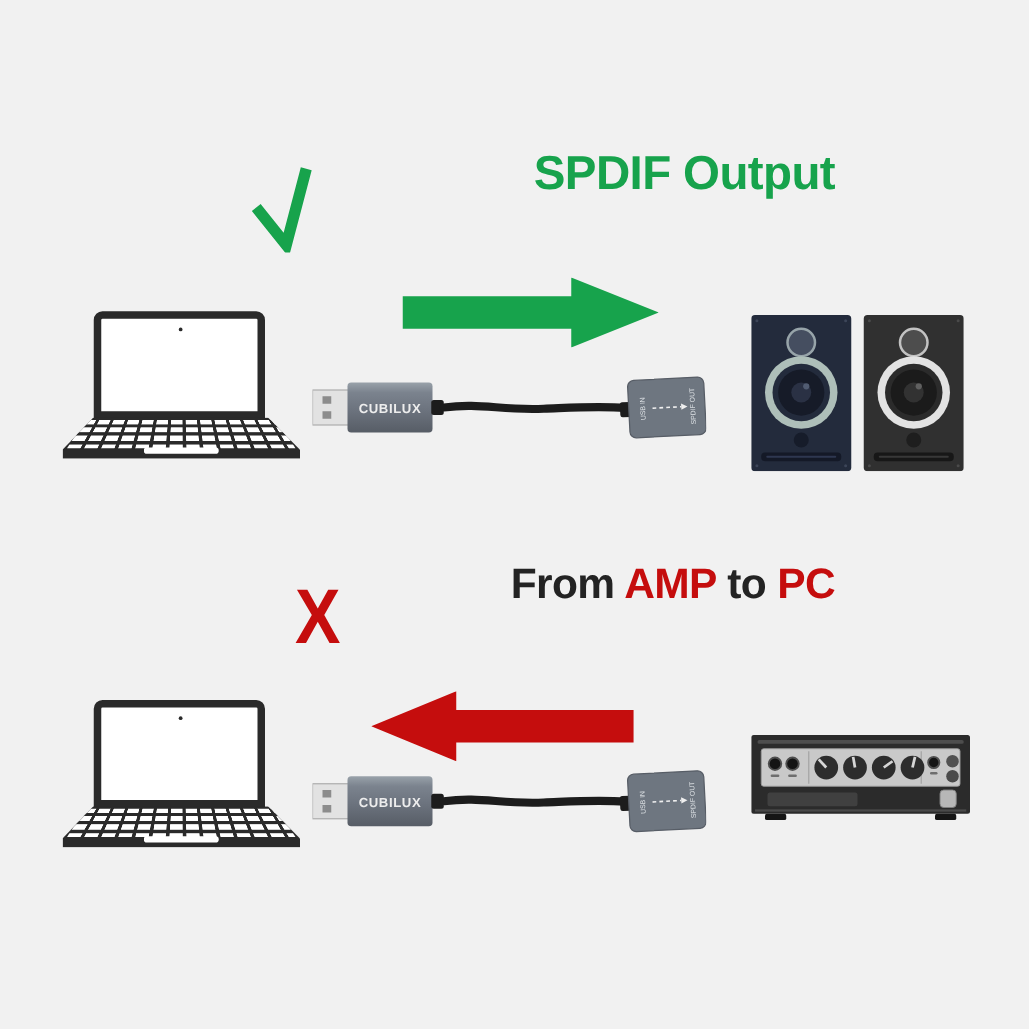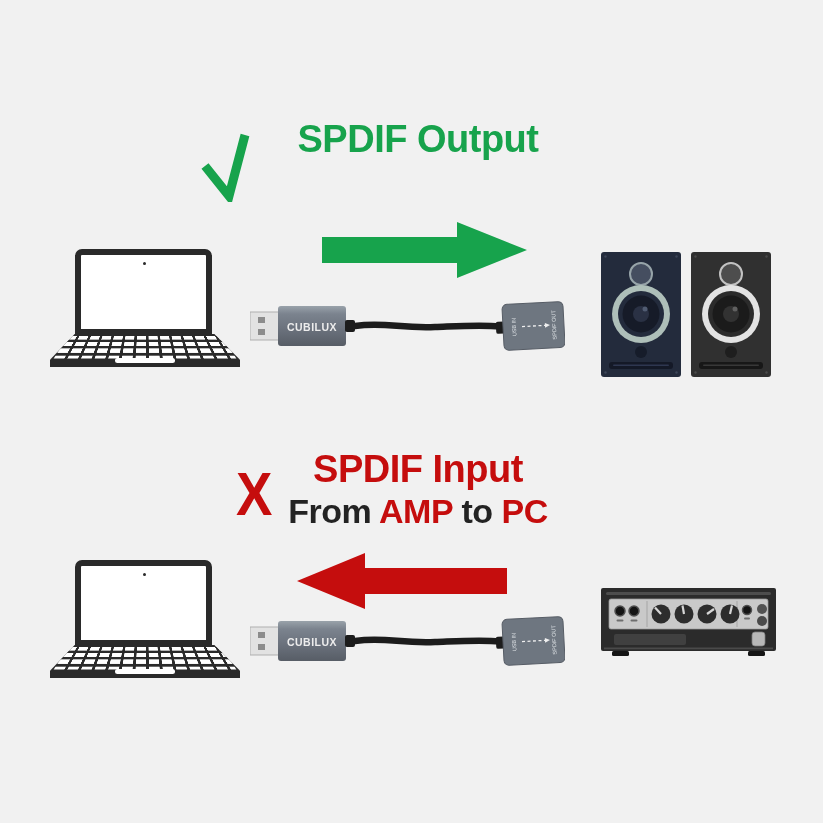--- a/index.html
+++ b/index.html
@@ -2,21 +2,21 @@
 <html><head>
 <meta charset="utf-8">
 <style>
   html,body{margin:0;padding:0;}
   #stage{
     position:relative;width:823px;height:823px;background:#F1F1F1;
     font-family:"Liberation Sans","DejaVu Sans",sans-serif;overflow:hidden;
   }
   .abs{position:absolute;}
   
-  .title-block{position:absolute;width:500px;text-align:center;}
+  .title-block{position:absolute;width:500px;text-align:right;}
   .t1{font-size:38px;font-weight:700;letter-spacing:-0.5px;line-height:44px;}
   .t2{font-size:34px;font-weight:700;letter-spacing:-0.5px;line-height:40px;color:#232323;}
   .green{color:#17A34C;}
   .red{color:#C50D0D;}
   .x-mark{
     position:absolute;font-size:62px;font-weight:700;color:#C50D0D;
     transform:scaleX(.88);transform-origin:left top;line-height:62px;
   }
   
   .laptop{position:absolute;width:190px;height:118px;}
@@ -135,21 +135,20 @@
       </g>
       <circle cx="130" cy="100" r="6" fill="#1E1E1E"></circle>
       <rect x="98" y="110" width="64" height="7" rx="3" fill="#171717"></rect>
       <rect x="102" y="112.5" width="56" height="1.6" rx="0.8" fill="#383838"></rect>
     </g>
   </svg>
 
   <div class="x-mark" style="left:236px;top:463px">X</div>
 
   <div class="title-block" style="left:168px;top:447px">
-    <div class="t1 red">SPDIF Input</div>
     <div class="t2"><span>From</span> <span class="red">AMP</span> <span>to</span> <span class="red">PC</span></div>
   </div>
 
   <svg class="abs" style="left:297px;top:553px" width="210" height="56" viewBox="0 0 210 56">
     <polygon points="210,15 68,15 68,0 0,28 68,56 68,41 210,41" fill="#C50D0D"></polygon>
   </svg>
 
   <div class="laptop" style="left:50px;top:560px">
     <div class="screen">
       <div class="cam"></div>

